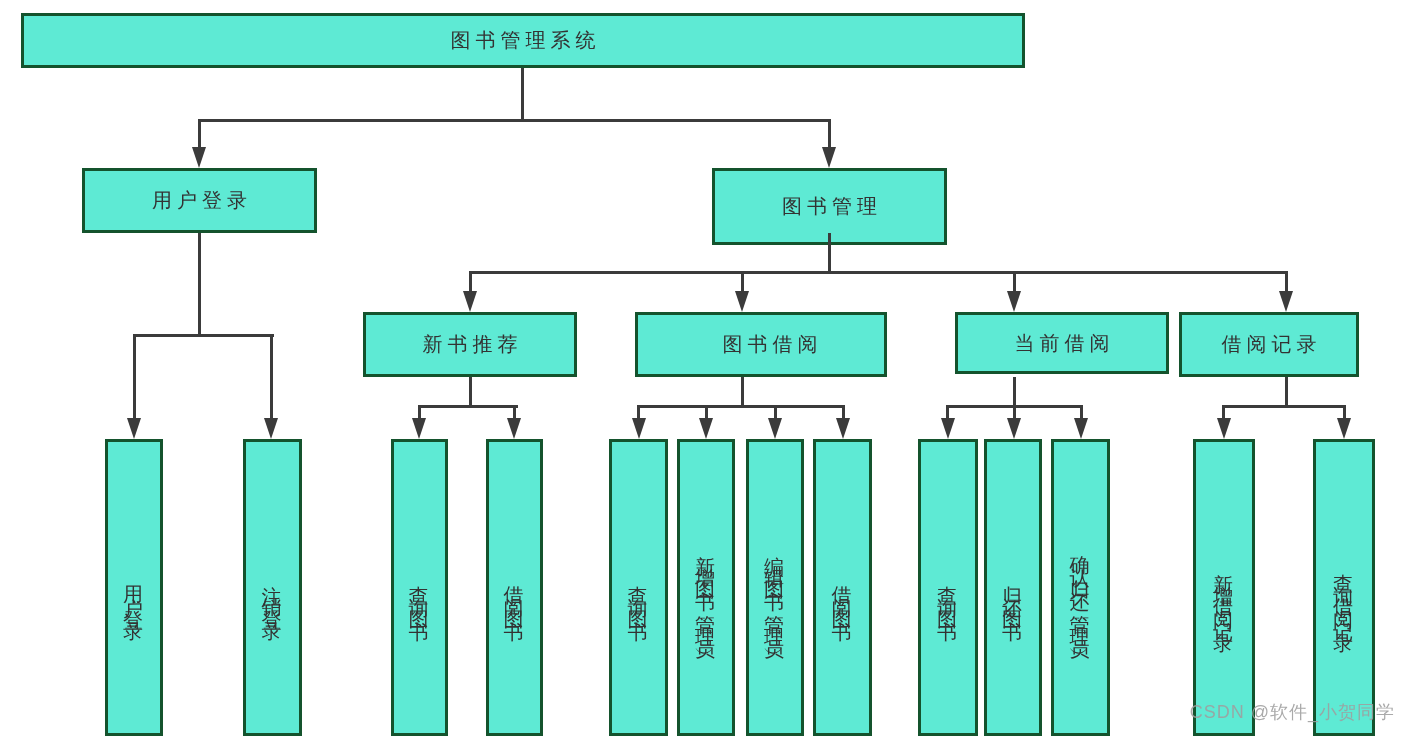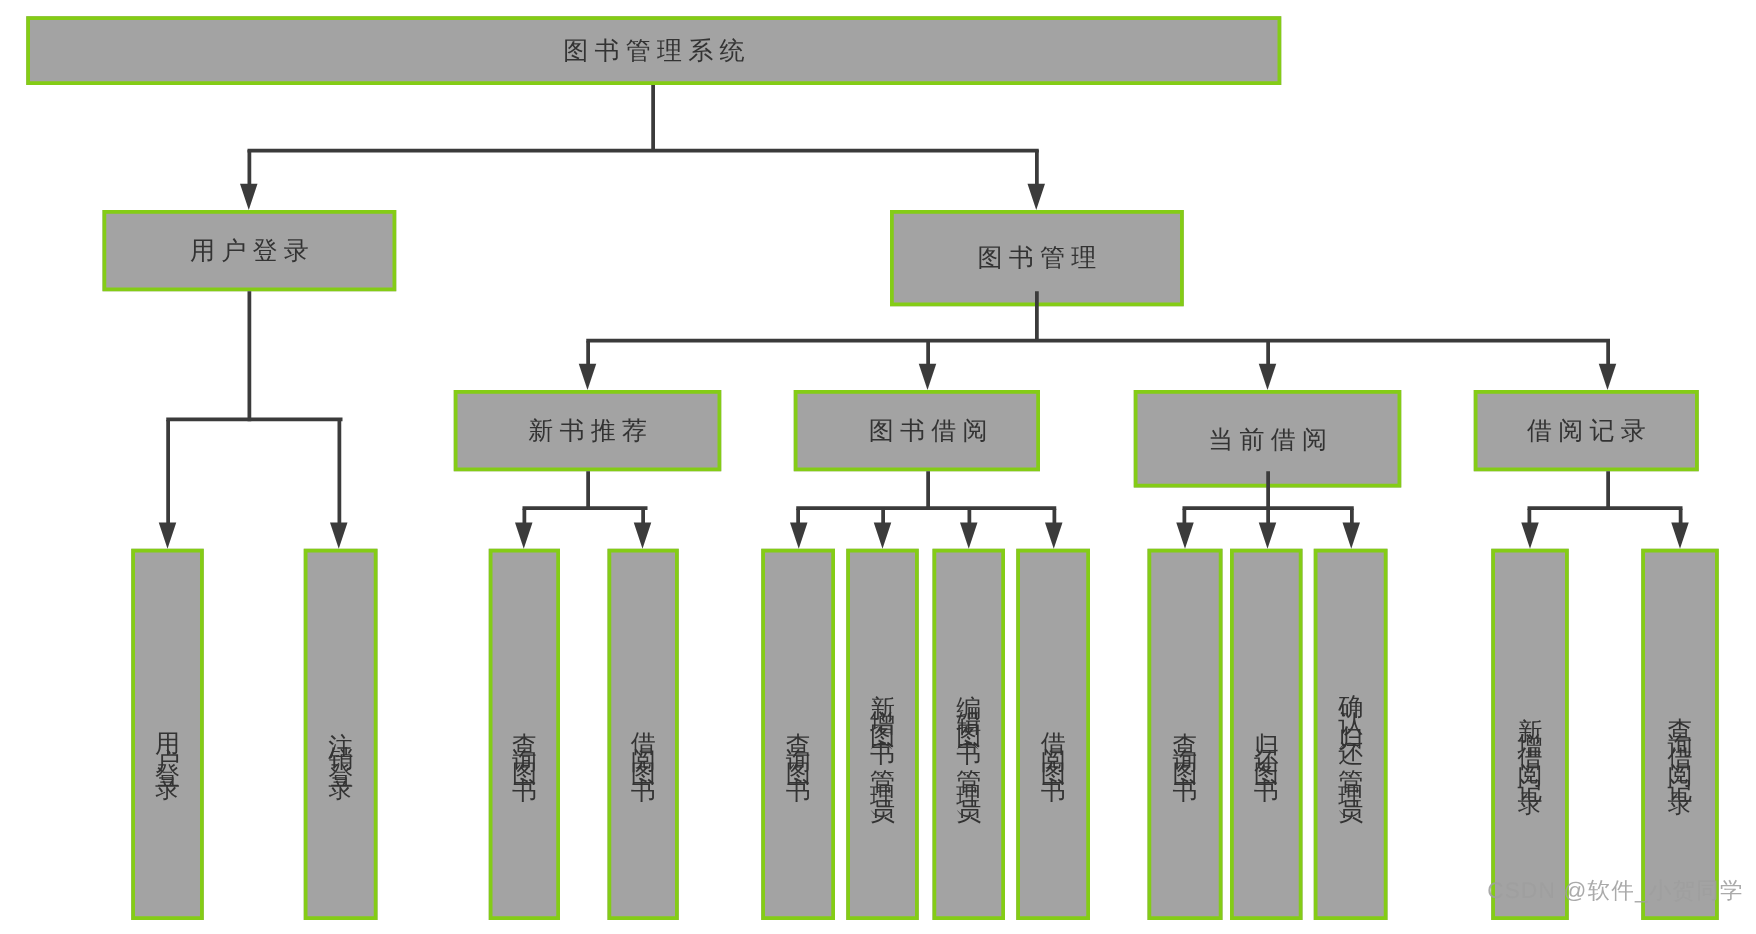--- a/index.html
+++ b/index.html
@@ -1,21 +1,21 @@
 <!DOCTYPE html>
 <html><head>
 <meta charset="utf-8">
 <style>
   html,body{margin:0;padding:0;background:#ffffff;}
   #canvas{
     position:relative;width:1405px;height:747px;background:#ffffff;overflow:hidden;
     font-family:"Liberation Sans", sans-serif;color:#333333;
   }
   .box{
-    position:absolute;box-sizing:border-box;border:3px solid #84cc16;background:#a3a3a3;
+    position:absolute;box-sizing:border-box;border:3px solid #14532d;background:#5eead4;
     display:flex;align-items:center;justify-content:center;
   }
   .h-label{font-size:20px;letter-spacing:5px;margin-right:-5px;white-space:nowrap;color:#333333;}
   .vtext{
     writing-mode:vertical-lr;text-orientation:mixed;
     font-size:20px;letter-spacing:12px;margin-bottom:-12px;white-space:nowrap;color:#333333;
   }
   .line{position:absolute;background:#3b3b3b;}
   .arrow{
     position:absolute;width:0;height:0;
@@ -39,24 +39,24 @@
   <div class="box" style="left:82px;top:168px;width:235px;height:65px;">
     <span class="h-label">用户登录</span>
   </div>
   <div class="box" style="left:712px;top:168px;width:235px;height:77px;">
     <span class="h-label">图书管理</span>
   </div>
 
   <div class="box" style="left:363px;top:312px;width:214px;height:65px;justify-content:center;">
     <span class="h-label">新书推荐</span>
   </div>
-  <div class="box" style="left:635px;top:312px;width:197px;height:65px;padding-left:18px;">
+  <div class="box" style="left:635px;top:312px;width:252px;height:65px;padding-left:18px;">
     <span class="h-label">图书借阅</span>
   </div>
-  <div class="box" style="left:907px;top:312px;width:214px;height:78px;">
+  <div class="box" style="left:955px;top:312px;width:214px;height:62px;">
     <span class="h-label">当前借阅</span>
   </div>
   <div class="box" style="left:1179px;top:312px;width:180px;height:65px;">
     <span class="h-label">借阅记录</span>
   </div>
 
   <div class="box" style="left:105px;top:439px;width:58px;height:297px;">
     <span class="vtext">用户登录</span>
   </div>
   <div class="box" style="left:243px;top:439px;width:59px;height:297px;">

